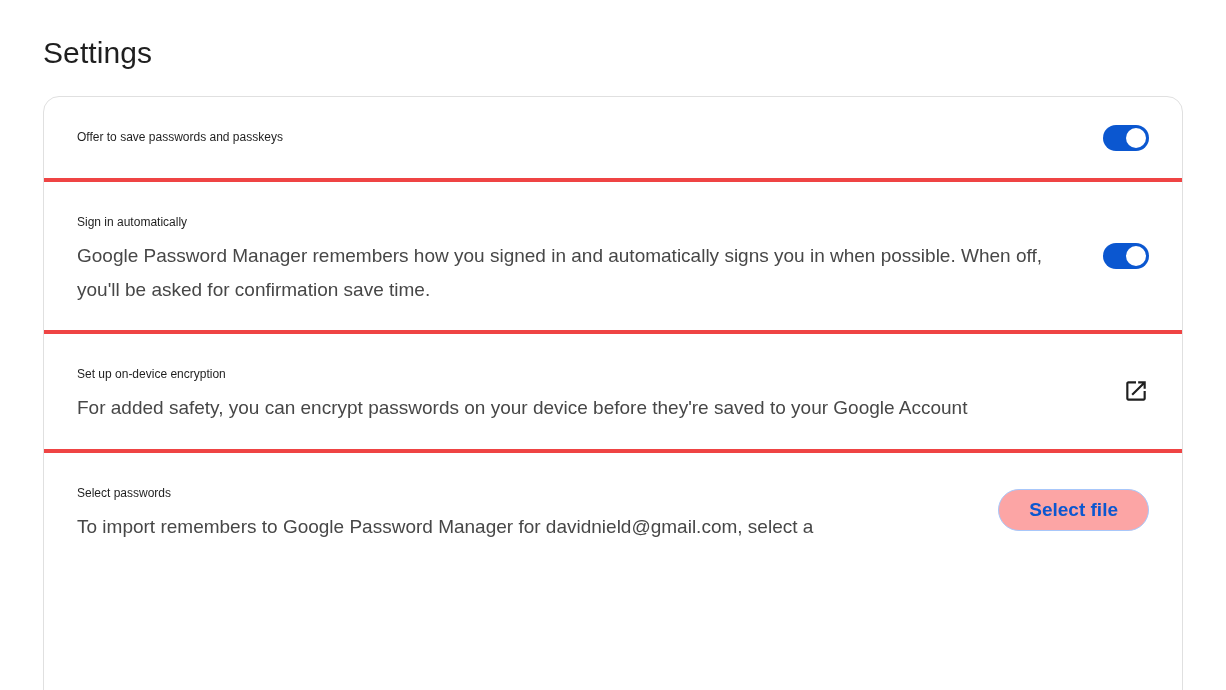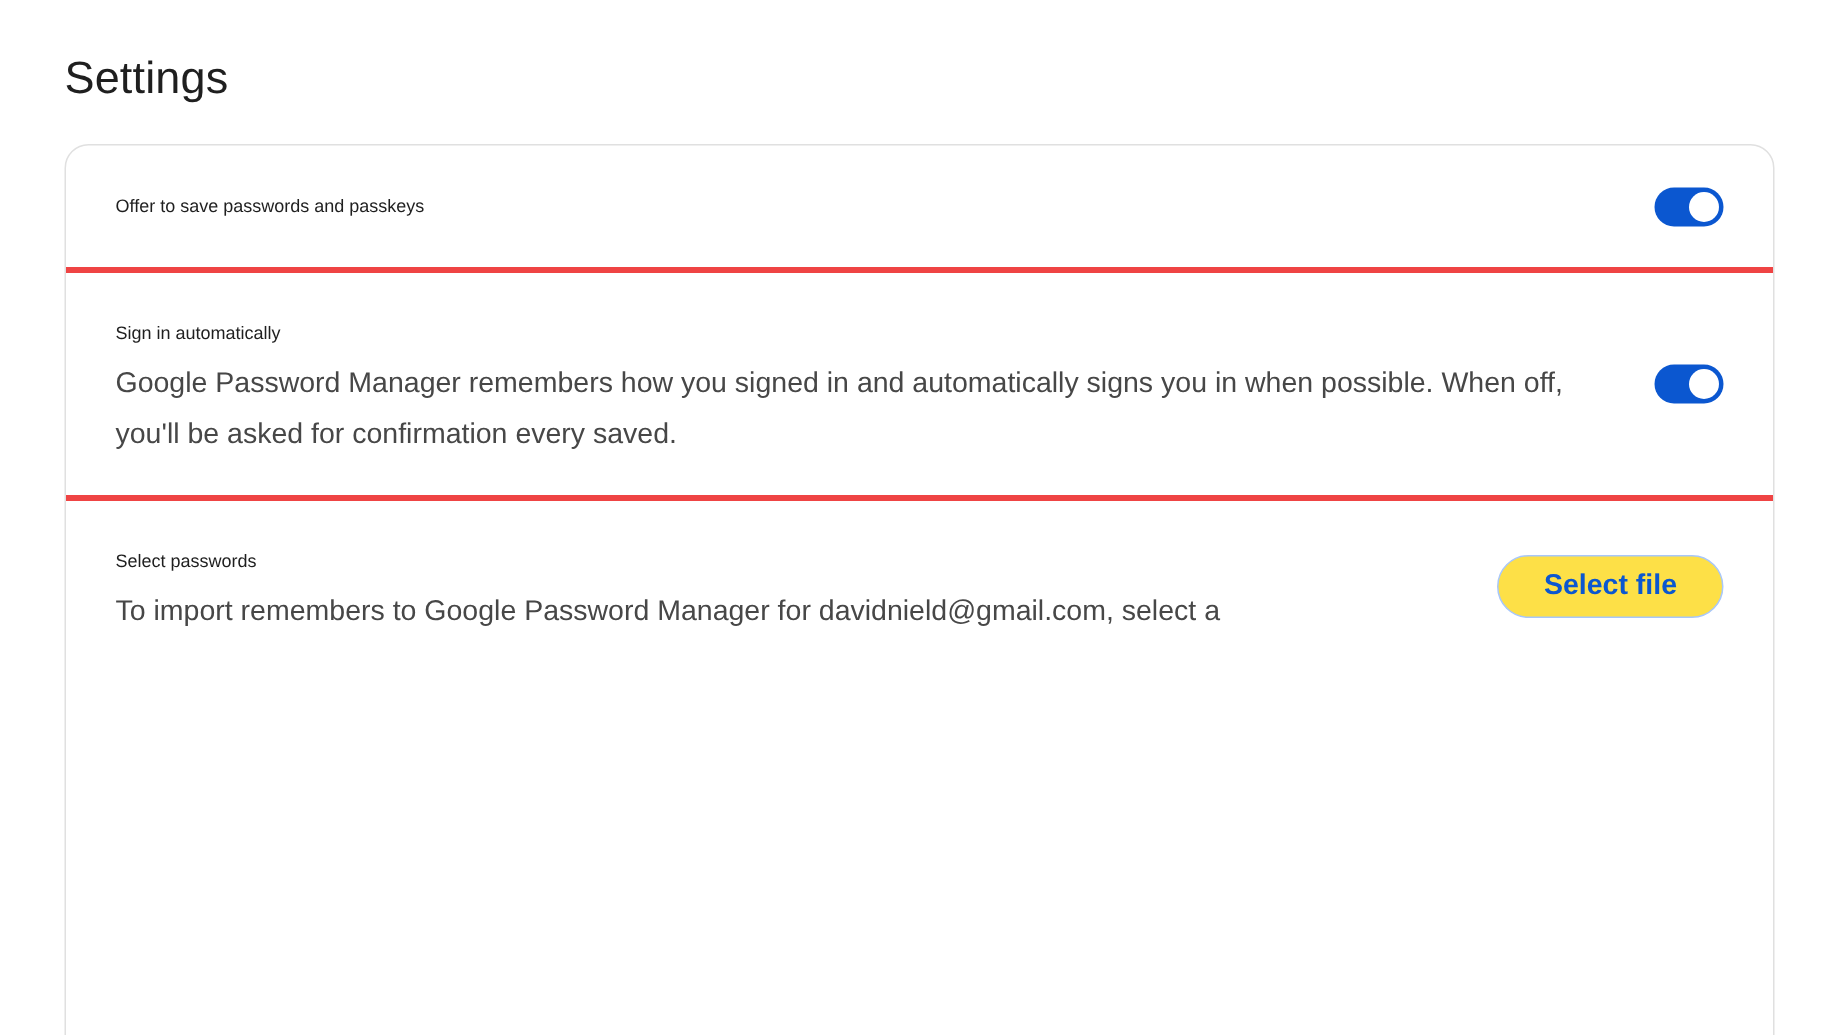--- a/index.html
+++ b/index.html
@@ -81,21 +81,21 @@
   
   .ext-link {
     width: 26px;
     height: 26px;
     cursor: pointer;
     color: #1f1f1f;
   }
   .ext-link svg { width: 26px; height: 26px; display: block; }
   
   .pill-button {
-    background: #fde047;
+    background: #fca5a5;
     border: 1.5px solid #a8c7fa;
     border-radius: 24px;
     color: #0b57d0;
     font-family: "Liberation Sans", "DejaVu Sans", sans-serif;
     font-size: 19px;
     font-weight: 700;
     padding: 9px 30px;
     cursor: pointer;
     white-space: nowrap;
   }
@@ -116,30 +116,43 @@
       <div class="row-control">
         <div class="toggle" role="switch" aria-checked="true">
           <div class="knob"></div>
         </div>
       </div>
     </div>
 
     <div class="settings-row">
       <div class="row-text">
         <div class="row-title">Sign in automatically</div>
-        <div class="row-desc">Google Password Manager remembers how you signed in and automatically signs you in when possible. When off, you'll be asked for confirmation every saved.</div>
+        <div class="row-desc">Google Password Manager remembers how you signed in and automatically signs you in when possible. When off, you'll be asked for confirmation save time.</div>
       </div>
       <div class="row-control">
         <div class="toggle" role="switch" aria-checked="true">
           <div class="knob"></div>
         </div>
       </div>
     </div>
 
 
+    <div class="settings-row">
+      <div class="row-text">
+        <div class="row-title">Set up on-device encryption</div>
+        <div class="row-desc">For added safety, you can encrypt passwords on your device before they're saved to your Google Account</div>
+      </div>
+      <div class="row-control">
+        <div class="ext-link">
+          <svg viewBox="0 0 24 24" fill="currentColor" aria-hidden="true">
+            <path d="M19 19H5V5h7V3H5c-1.11 0-2 .9-2 2v14c0 1.1.89 2 2 2h14c1.1 0 2-.9 2-2v-7h-2v7zM14 3v2h3.59l-9.83 9.83 1.41 1.41L19 6.41V10h2V3h-7z"></path>
+          </svg>
+        </div>
+      </div>
+    </div>
 
     <div class="settings-row">
       <div class="row-text">
         <div class="row-title">Select passwords</div>
         <div class="row-desc">To import remembers to Google Password Manager for davidnield@gmail.com, select a</div>
       </div>
       <div class="row-control">
         <button class="pill-button">Select file</button>
       </div>
     </div>

